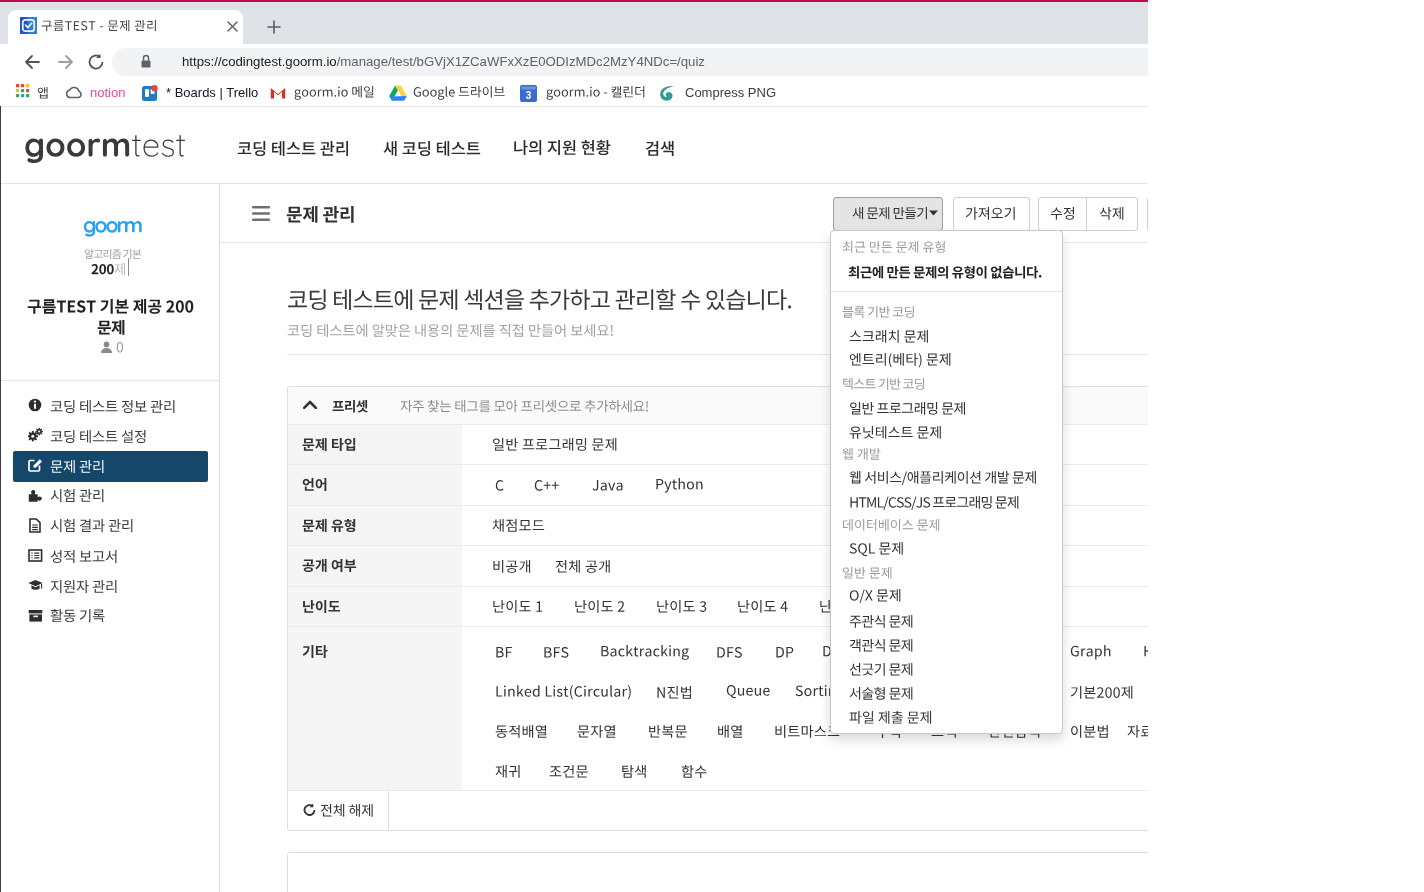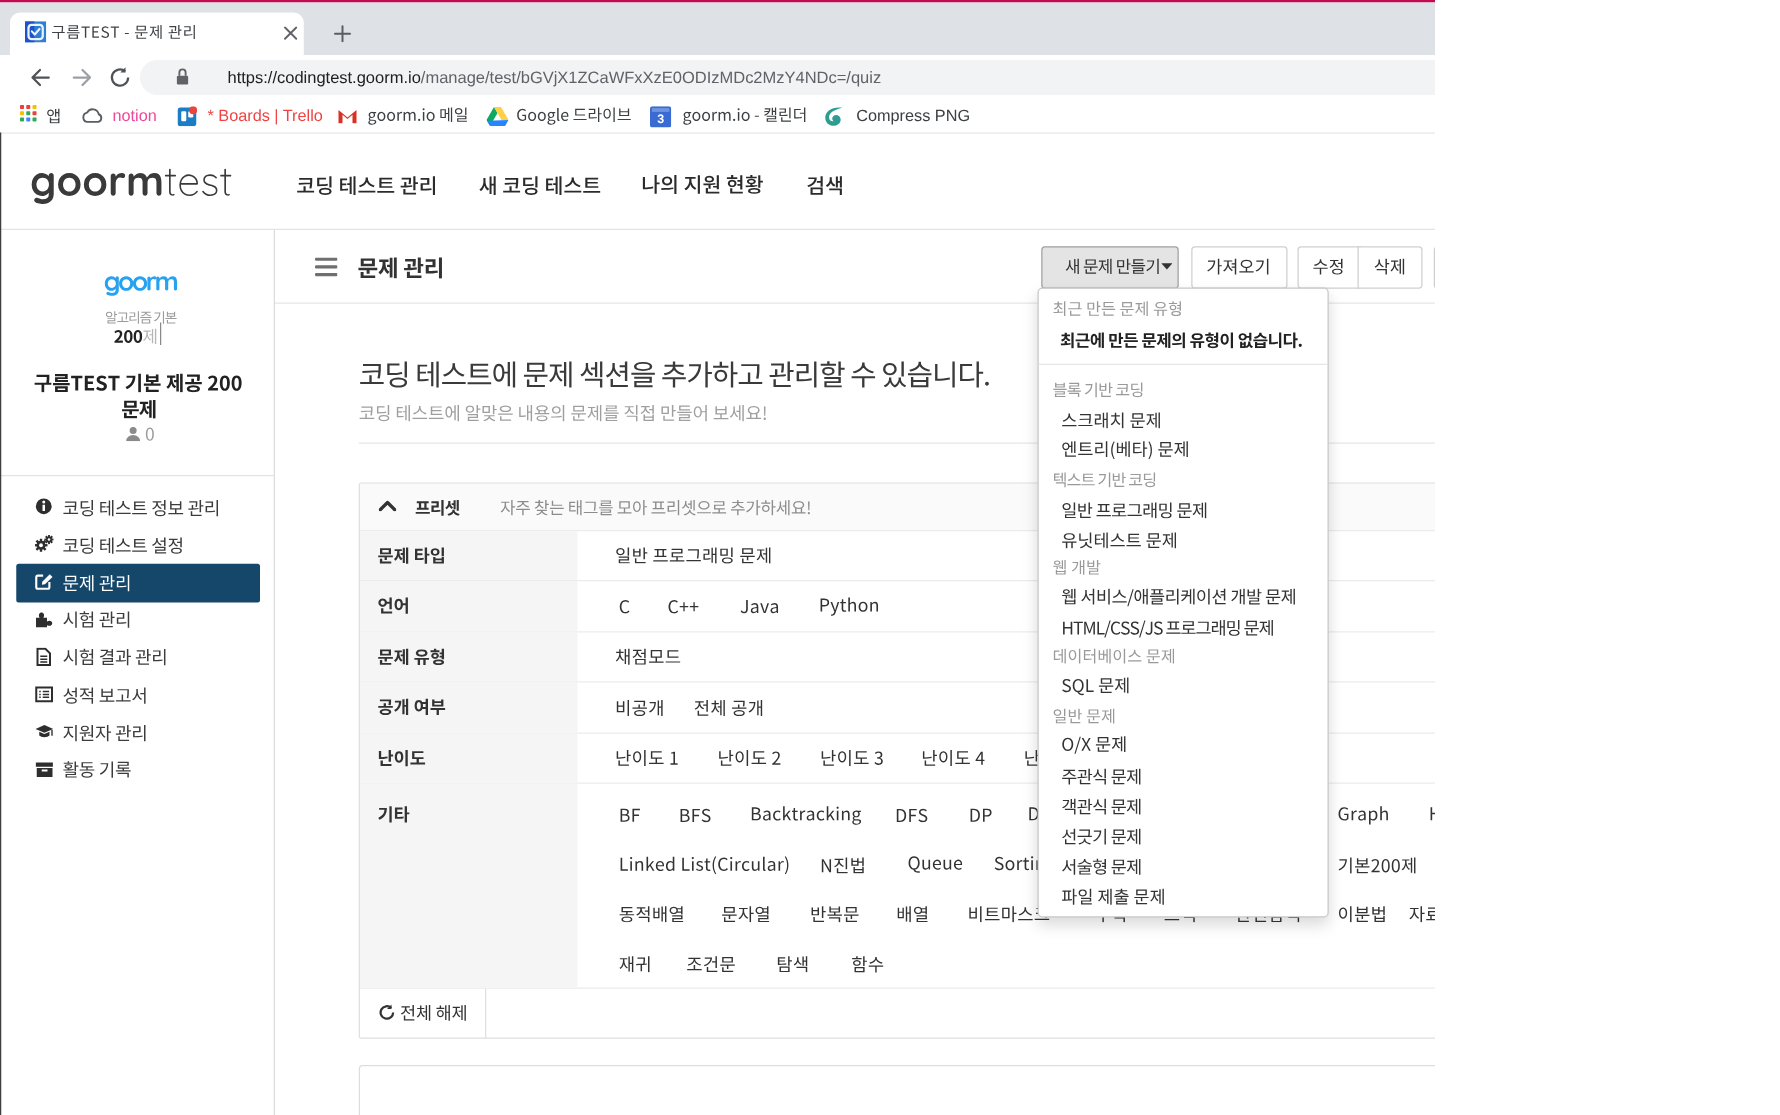--- a/index.html
+++ b/index.html
@@ -121,21 +121,21 @@
 <svg style="position:absolute;left:65px;top:86px" width="18" height="13" viewBox="0 0 18 13">
       <path d="M4.5 11.5 A3.8 3.8 0 0 1 4.7 4.1 A5 5 0 0 1 14 5.4 A3.2 3.2 0 0 1 13.6 11.5 Z" fill="none" stroke="#5a5e62" stroke-width="1.5" stroke-linejoin="round"></path>
     </svg>
 <div style="position:absolute;left:90px;top:80px;height:26px;line-height:26px;font-size:13px;color:#ec4899">notion</div>
 <svg style="position:absolute;left:142px;top:85px" width="16" height="16" viewBox="0 0 16 16">
       <rect width="15" height="15" y="1" rx="2.5" fill="#1d7cc6"></rect>
       <rect x="3" y="4" width="4" height="8" rx="1" fill="#fff"></rect>
       <rect x="8.6" y="4" width="4" height="5" rx="1" fill="#fff"></rect>
       <circle cx="12.5" cy="3.2" r="3.2" fill="#e8453c"></circle>
     </svg>
-<div style="position:absolute;left:166px;top:80px;height:26px;line-height:26px;font-size:13px;color:#ef4444">* Boards | Trello</div>
+<div style="position:absolute;left:166px;top:80px;height:26px;line-height:26px;font-size:13px;color:#0f172a">* Boards | Trello</div>
 <svg style="position:absolute;left:270px;top:86px" width="16" height="13" viewBox="0 0 16 13">
       <path d="M0.8 12.5 L0.8 2 L8 8 L15.2 2 L15.2 12.5 L12 12.5 L12 5.8 L8 9.2 L4 5.8 L4 12.5 Z" fill="#d93025"></path>
     </svg>
 <svg style="position:absolute;left:294.0px;top:84.6px" width="82.8" height="15.8" viewBox="0 0 82.8 15.8">
       <g transform="translate(0,11.59)">
         <g fill="#3c4043" transform="scale(0.012800,-0.012800)">
           <use href="#g11" x="0"></use>
           <use href="#g12" x="564"></use>
           <use href="#g12" x="1170"></use>
           <use href="#g13" x="1776"></use>

